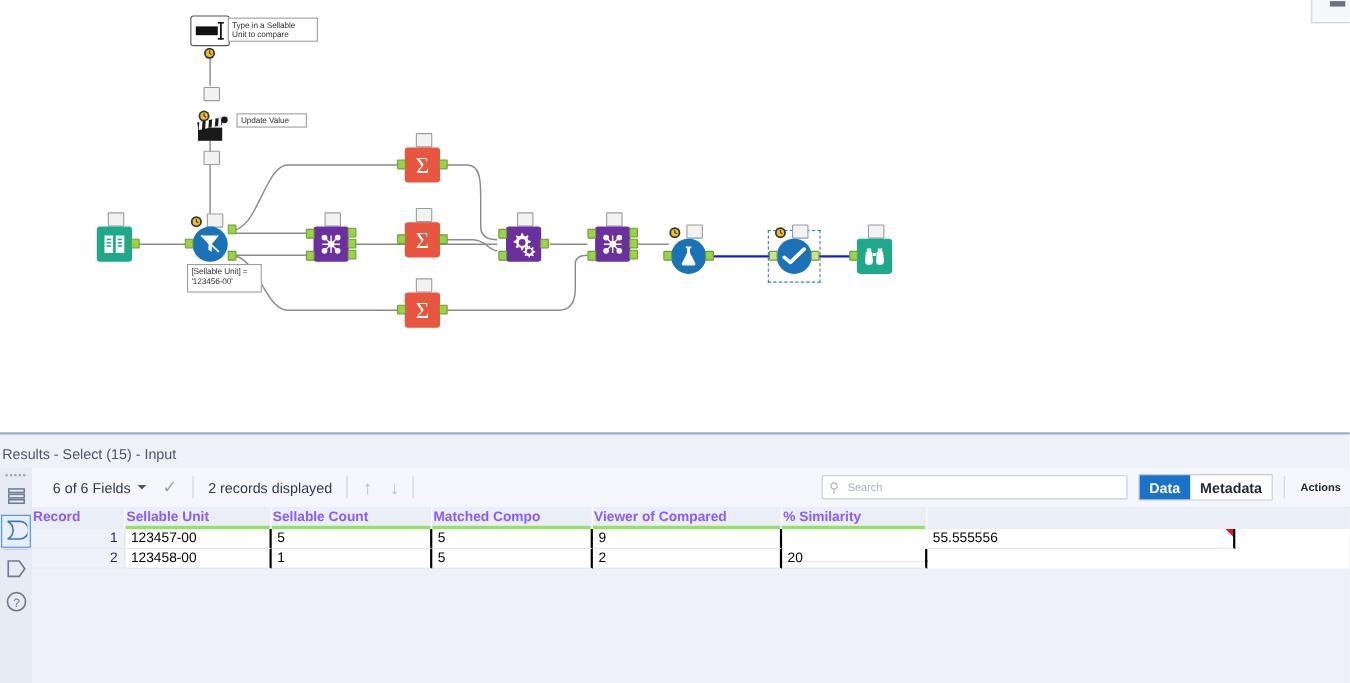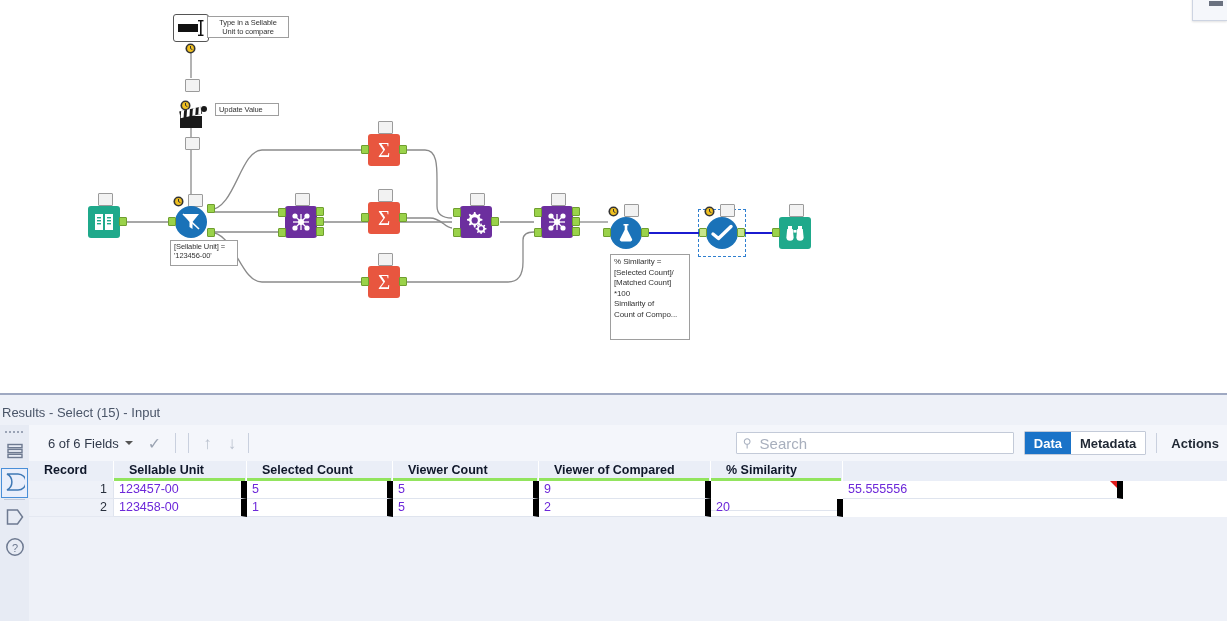--- a/index.html
+++ b/index.html
@@ -116,47 +116,47 @@
 
   .search-wrap{
     margin-left:auto;display:flex;align-items:center;
   }
   .search-box{
     width:278px;height:22px;background:#fff;border:1px solid #c3cad8;
     display:flex;align-items:center;padding:0 6px;box-sizing:border-box;border-radius:1px;
   }
   .search-box .sicon{color:#a9b1c0;font-size:12px;margin-right:6px;}
   .search-box input{
-    border:0;outline:0;flex:1;font-size:15px;color:#333;background:transparent;
+    border:0;outline:0;flex:1;font-size:10px;color:#333;background:transparent;
     font-family:"Liberation Sans", sans-serif;
   }
   .search-box input::placeholder{color:#a8afbd;}
   .seg{
     display:flex;margin-left:10px;border:1px solid #c3cad8;height:24px;background:#fff;box-sizing:border-box;border-radius:1px;
   }
   .seg div{
     display:flex;align-items:center;padding:0 9px;font-size:13px;font-weight:bold;color:#1f2733;
   }
   .seg div.on{background:#1a73c8;color:#fff;}
-  .actions{display:flex;align-items:center;height:36px;padding:0 8px;color:#1f2733;font-size:13px;font-weight:bold;}
+  .actions{display:flex;align-items:center;height:36px;padding:0 8px;color:#1f2733;font-size:10px;font-weight:bold;}
 
   
   .grid{position:absolute;left:29px;top:36px;right:0;bottom:0;background:#eef1f8;overflow:hidden;}
   .ghead{display:flex;height:20px;background:#eaeef7;border-bottom:0;}
   .ghead .hc{
-    box-sizing:border-box;font-size:12.5px;font-weight:bold;color:#0f172a;
-    padding:2px 0 0 15px;position:relative;border-right:1px solid #ffffff;
+    box-sizing:border-box;font-size:12.5px;font-weight:bold;color:#8b5cf6;
+    padding:2px 0 0 1px;position:relative;border-right:1px solid #ffffff;
   }
   .ghead .hc .und{position:absolute;left:0;right:1px;bottom:0;height:3px;background:#92e45e;}
   .ghead .hc.rec{text-align:left;}
   .grow{display:flex;height:18px;background:#ffffff;}
   .grow.alt{background:#ffffff;}
   .gc{
-    box-sizing:border-box;font-size:12.5px;color:#6d28d9;padding:1px 0 0 5px;
-    border-right:6px solid #000000;border-bottom:1px solid #dfe4ee;position:relative;overflow:hidden;white-space:nowrap;
+    box-sizing:border-box;font-size:12.5px;color:#000000;padding:1px 0 0 5px;
+    border-right:2px solid #000000;border-bottom:1px solid #dfe4ee;position:relative;overflow:hidden;white-space:nowrap;
   }
   .gc.rec{text-align:right;padding-right:6px;background:#eef1f8;border-right:1px solid #dfe4ee;border-bottom:1px solid #e4e8f1;color:#28303d;}
   .gc .flag{
     position:absolute;right:0;top:0;width:0;height:0;
     border-top:7px solid #e01b1b;border-left:7px solid transparent;
   }
   .grid-fill{position:absolute;left:0;right:0;bottom:0;top:56px;background:#eef1f8;}
 </style>
 </head>
 <body>
@@ -216,21 +216,21 @@
         </svg>
       </div>
       <div class="mini-icon" style="left:-6px;top:12px;">
         <svg width="11" height="11" viewBox="0 0 11 11">
             <circle cx="5.5" cy="5.5" r="5" fill="#333"></circle>
             <circle cx="5.5" cy="5.5" r="3.4" fill="#f0c020"></circle>
             <path d="M5.5 3 L5.5 5.6 L7.4 6.6" stroke="#333" stroke-width="1" fill="none"></path>
           </svg>
       </div>
     </div>
-    <div class="note" style="left:207px;top:16px;width:82px;height:22px;text-align:center;">Type in a Sellable
+    <div class="note" style="left:207px;top:16px;width:82px;height:22px;">Type in a Sellable
 Unit to compare</div>
 
     <div class="badge" style="left:185px;top:79px;"></div>
 
     <div class="tool" style="left:192px;top:118px;">
       <div class="mini-icon" style="left:-12px;top:-18px;">
         <svg width="11" height="11" viewBox="0 0 11 11">
             <circle cx="5.5" cy="5.5" r="5" fill="#333"></circle>
             <circle cx="5.5" cy="5.5" r="3.4" fill="#f0c020"></circle>
             <path d="M5.5 3 L5.5 5.6 L7.4 6.6" stroke="#333" stroke-width="1" fill="none"></path>
@@ -411,26 +411,20 @@
       </div>
       <div class="badge" style="left:-2px;top:-29px;"></div>
       <div class="circ" style="background:#1a72b8;">
         <svg width="22" height="22" viewBox="0 0 22 22">
           <path d="M8.5 2 h5 v1.6 h-1.2 v4.2 l4.7 9.2 a1.6 1.6 0 0 1 -1.4 2.4 h-9.2 a1.6 1.6 0 0 1 -1.4 -2.4 l4.7 -9.2 v-4.2 h-1.2 z" fill="#ffffff"></path>
         </svg>
       </div>
       <div class="anchor" style="left:-23px;top:-5px;"></div>
       <div class="anchor" style="left:15px;top:-5px;"></div>
     </div>
-    <div class="note big" style="left:610px;top:254px;width:80px;height:86px;">% Similarity =
-[Selected Count]/
-[Matched Count]
-*100
-Similarity of
-Count of Compo...</div>
 
     <div class="selbox" style="left:698px;top:209px;width:48px;height:48px;"></div>
     <div class="tool" style="left:722px;top:233px;">
       <div class="mini-icon" style="left:-18px;top:-27px;">
         <svg width="11" height="11" viewBox="0 0 11 11">
             <circle cx="5.5" cy="5.5" r="5" fill="#333"></circle>
             <circle cx="5.5" cy="5.5" r="3.4" fill="#f0c020"></circle>
             <path d="M5.5 3 L5.5 5.6 L7.4 6.6" stroke="#333" stroke-width="1" fill="none"></path>
           </svg>
       </div>
@@ -512,20 +506,21 @@
         </div>
       </div>
 
       <div class="toolbar">
         <div class="tb-item" style="padding-left:19px;">
           <span>6 of 6 Fields</span>
           <span class="caret"></span>
         </div>
         <span class="check">✓</span>
         <div class="tb-sep" style="margin-left:14px;"></div>
+        <div class="tb-item">2 records displayed</div>
         <div class="tb-sep" style="margin-left:6px;"></div>
         <span class="arrow-btn">↑</span>
         <span class="arrow-btn">↓</span>
         <div class="tb-sep" style="margin-left:4px;"></div>
 
         <div class="search-wrap">
           <div class="search-box">
             <span class="sicon">⚲</span>
             <input type="text" placeholder="Search" style="">
           </div>
@@ -541,25 +536,25 @@
       <div class="grid">
         <div class="grid-fill"></div>
 
         <div class="ghead">
           <div class="hc rec" style="width:85px;">Record</div>
           <div class="hc" style="width:133px;">
             <span>Sellable Unit</span>
             <span class="und"></span>
           </div>
           <div class="hc" style="width:146px;">
-            <span>Selected Count</span>
+            <span>Sellable Count</span>
             <span class="und"></span>
           </div>
           <div class="hc" style="width:146px;">
-            <span>Viewer Count</span>
+            <span>Matched Compo</span>
             <span class="und"></span>
           </div>
           <div class="hc" style="width:172px;">
             <span>Viewer of Compared</span>
             <span class="und"></span>
           </div>
           <div class="hc" style="width:132px;">
             <span>% Similarity</span>
             <span class="und"></span>
           </div>

